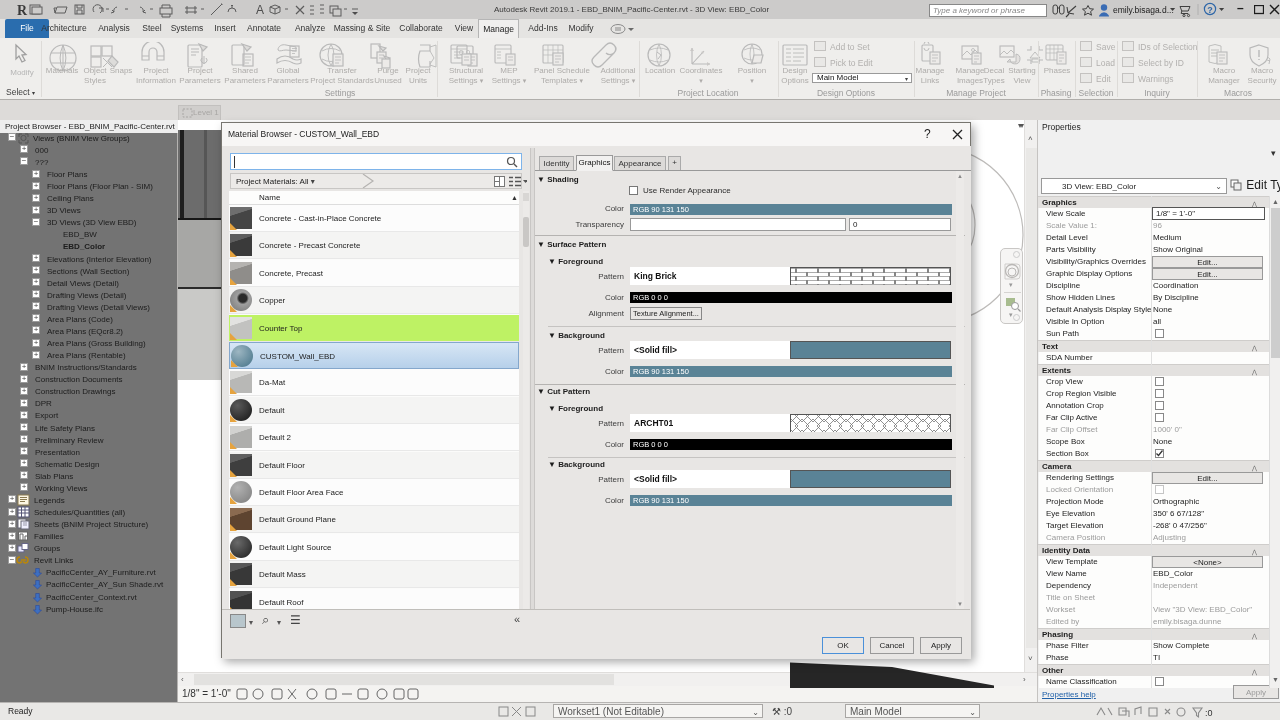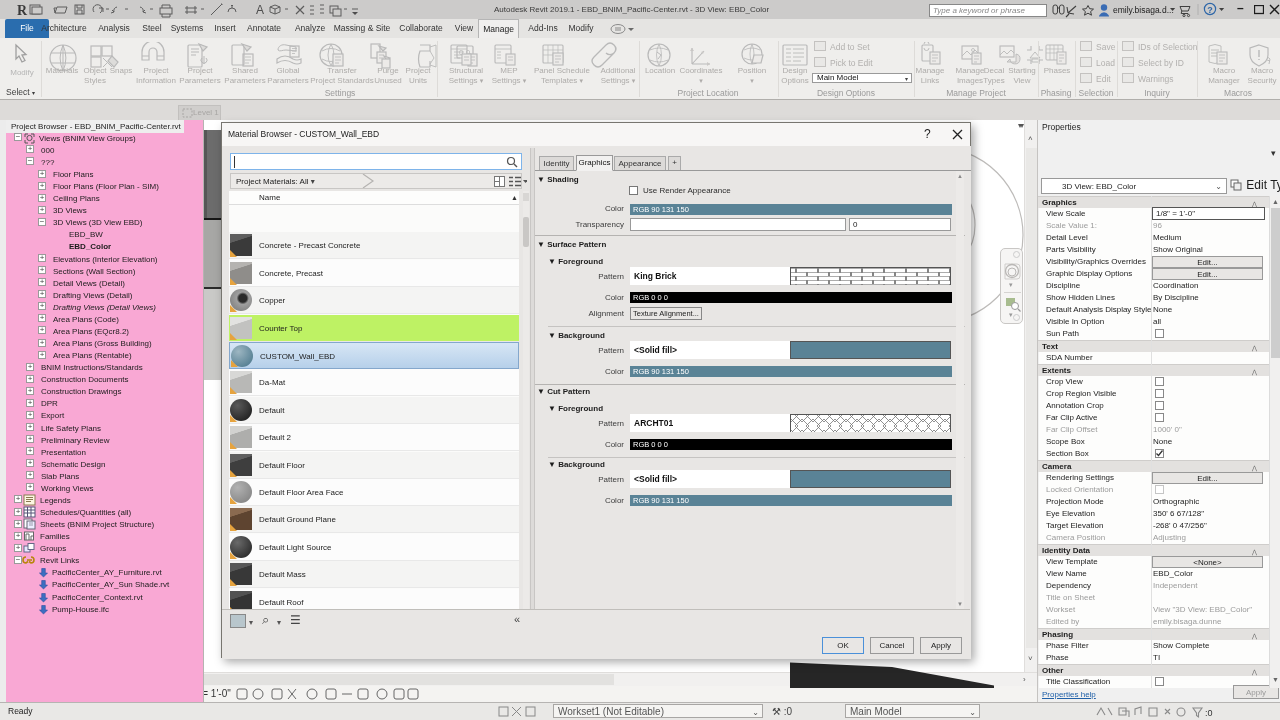--- a/index.html
+++ b/index.html
@@ -20,21 +20,21 @@
 #ribbon { left:0; top:38px; width:1280px; height:62px; background:#efeeec; border-bottom:1px solid #b0aeab; }
 .rsep { position:absolute; top:3px; width:1px; height:56px; background:#dddbd8; }
 .plabel { position:absolute; top:50px; width:120px; text-align:center; font-size:8.5px; color:#9a9a9a; }
 .bigbtn { position:absolute; top:2px; text-align:center; font-size:8px; color:#aeacaa; line-height:10px; white-space:nowrap; }
 .smallrow { position:absolute; font-size:8.5px; color:#b2b0ae; height:13px; line-height:13px; white-space:nowrap; }
 .smallrow .si { display:inline-block; width:12px; height:10px; border:1px solid #c4c2c0; background:#e9e8e6; margin-right:4px; vertical-align:-1px; }
 
 #gapstrip { left:0; top:100px; width:1280px; height:20px; background:#dddbd9; }
 #canvas { left:178px; top:120px; width:859px; height:582px; background:#fff; }
 
-#pbrowser { left:6px; top:120px; width:198px; height:582px; background:#f9a8d4; border-right:1px solid #b5b3b1; }
+#pbrowser { left:0; top:120px; width:178px; height:582px; background:#737373; border-right:1px solid #b5b3b1; }
 #pbheader { left:0; top:0; width:178px; height:13px; background:#eeeeee; white-space:nowrap; font-size:8px; color:#222; padding-left:5px; line-height:13px; }
 .trow { position:absolute; left:0; width:178px; height:12px; font-size:8px; color:#1c1c1c; line-height:12px; white-space:nowrap; }
 .eb { position:absolute; top:1.5px; width:8px; height:8px; background:#fff; border:1px solid #9a9a9a; font-size:8px; line-height:6px; text-align:center; color:#444; }
 
 #props { left:1037px; top:120px; width:243px; height:582px; background:#f0f0f0; border-left:1px solid #c5c3c1; }
 .prow { position:absolute; left:0; width:231px; height:12px; font-size:8px; line-height:12px; color:#1c1c1c; white-space:nowrap; }
 .prow .lab { position:absolute; left:8px; top:0; }
 .prow .val { position:absolute; left:115px; top:0; }
 .psec { position:absolute; left:0; width:231px; height:12px; background:#e3e1df; font-size:8px; font-weight:bold; line-height:12px; color:#1c1c1c; padding-left:4px; border-top:1px solid #cfcdcb; }
 .pbtn { position:absolute; background:#e8e6e4; border:1px solid #999; font-size:8px; color:#222; text-align:center; }
@@ -492,21 +492,21 @@
     <div class="trow" style="top:156.6px">
         <div class="eb" style="left:32px">+</div>
         <span style="position:absolute;left:47px;top:1px;">Detail Views (Detail)</span>
       </div>
     <div class="trow" style="top:168.7px">
         <div class="eb" style="left:32px">+</div>
         <span style="position:absolute;left:47px;top:1px;">Drafting Views (Detail)</span>
       </div>
     <div class="trow" style="top:180.8px">
         <div class="eb" style="left:32px">+</div>
-        <span style="position:absolute;left:47px;top:1px;font-style:italic;">Drafting Views (Detail Views)</span>
+        <span style="position:absolute;left:47px;top:1px;">Drafting Views (Detail Views)</span>
       </div>
     <div class="trow" style="top:192.8px">
         <div class="eb" style="left:32px">+</div>
         <span style="position:absolute;left:47px;top:1px;">Area Plans (Code)</span>
       </div>
     <div class="trow" style="top:204.9px">
         <div class="eb" style="left:32px">+</div>
         <span style="position:absolute;left:47px;top:1px;">Area Plans (EQcr8.2)</span>
       </div>
     <div class="trow" style="top:217.0px">
@@ -781,21 +781,21 @@
     <div class="prow" style="top:520px">
         <span class="lab">Phase Filter</span>
         <span class="val">Show Complete</span>
       </div>
     <div class="prow" style="top:532px">
         <span class="lab">Phase</span>
         <span class="val">TI</span>
       </div>
     <div class="psec" style="top:544px">Other<span style="position:absolute;right:12px;top:1px;font-weight:normal;font-size:6px;color:#666">⋀</span></div>
     <div class="prow" style="top:556px">
-        <span class="lab">Title Classification</span>
+        <span class="lab">Name Classification</span>
         <span class="pcheck" style="left:117px;top:1px"></span>
       </div>
     <div class="abs" style="left:113px;top:76px;width:1px;height:492px;background:#e0e0e0"></div>
     <div class="abs" style="left:4px;top:570px;font-size:8px;color:#2060a8;text-decoration:underline">Properties help</div>
     <div class="pbtn" style="left:195px;top:565px;width:46px;height:14px;line-height:13px;color:#9a9a9a">Apply</div>
     <div class="abs" style="left:231px;top:76px;width:12px;height:492px;background:#f1f0ef;border-left:1px solid #dcdcdc">
       <div class="abs" style="left:2px;top:2px;font-size:7px;color:#666">▲</div>
       <div class="abs" style="left:1px;top:12px;width:10px;height:150px;background:#cdcdcd"></div>
       <div class="abs" style="left:2px;top:480px;font-size:7px;color:#666">▼</div>
     </div>
@@ -827,20 +827,25 @@
           <path d="M0 1.5 h4 M0 5.5 h4 M0 9.5 h4 M6 1.5 h6 M6 5.5 h6 M6 9.5 h6" stroke="#555" stroke-width="1.3"></path>
           <path d="M14 4 l2.5 3 l2.5 -3" fill="#555"></path>
         </svg>
     </div>
     <div class="abs" style="left:7px;top:68px;width:290px;height:14px;background:#fdfdfc;border-bottom:1px solid #ddd">
       <span style="position:absolute;left:30px;top:2px;font-size:8px;color:#1c1c1c">Name</span>
       <span style="position:absolute;right:1px;top:3px;font-size:7px;color:#333">▲</span>
     </div>
     <div class="abs" style="left:7px;top:82px;width:290px;height:412px;background:#fbfbfa;overflow:hidden">
     </div>
+    <div class="mrow" style="top:82.0px;background:#fcfcfc;">
+        <span class="sw" style="background:linear-gradient(162deg,#6e6e6e 30%,#454545 32%);"></span>
+        <span class="corner"></span>
+        <span class="nm">Concrete - Cast-in-Place Concrete</span>
+      </div>
       <div class="mrow" style="top:109.4px;background:#f4f4f3;">
         <span class="sw" style="background:linear-gradient(162deg,#5e5e5e 30%,#3a3a3a 32%);"></span>
         <span class="corner"></span>
         <span class="nm">Concrete - Precast Concrete</span>
       </div>
       <div class="mrow" style="top:136.8px;background:#fcfcfc;">
         <span class="sw" style="background:linear-gradient(162deg,#b5b3b0 30%,#8f8d8a 32%);"></span>
         <span class="corner"></span>
         <span class="nm">Concrete, Precast</span>
       </div>

